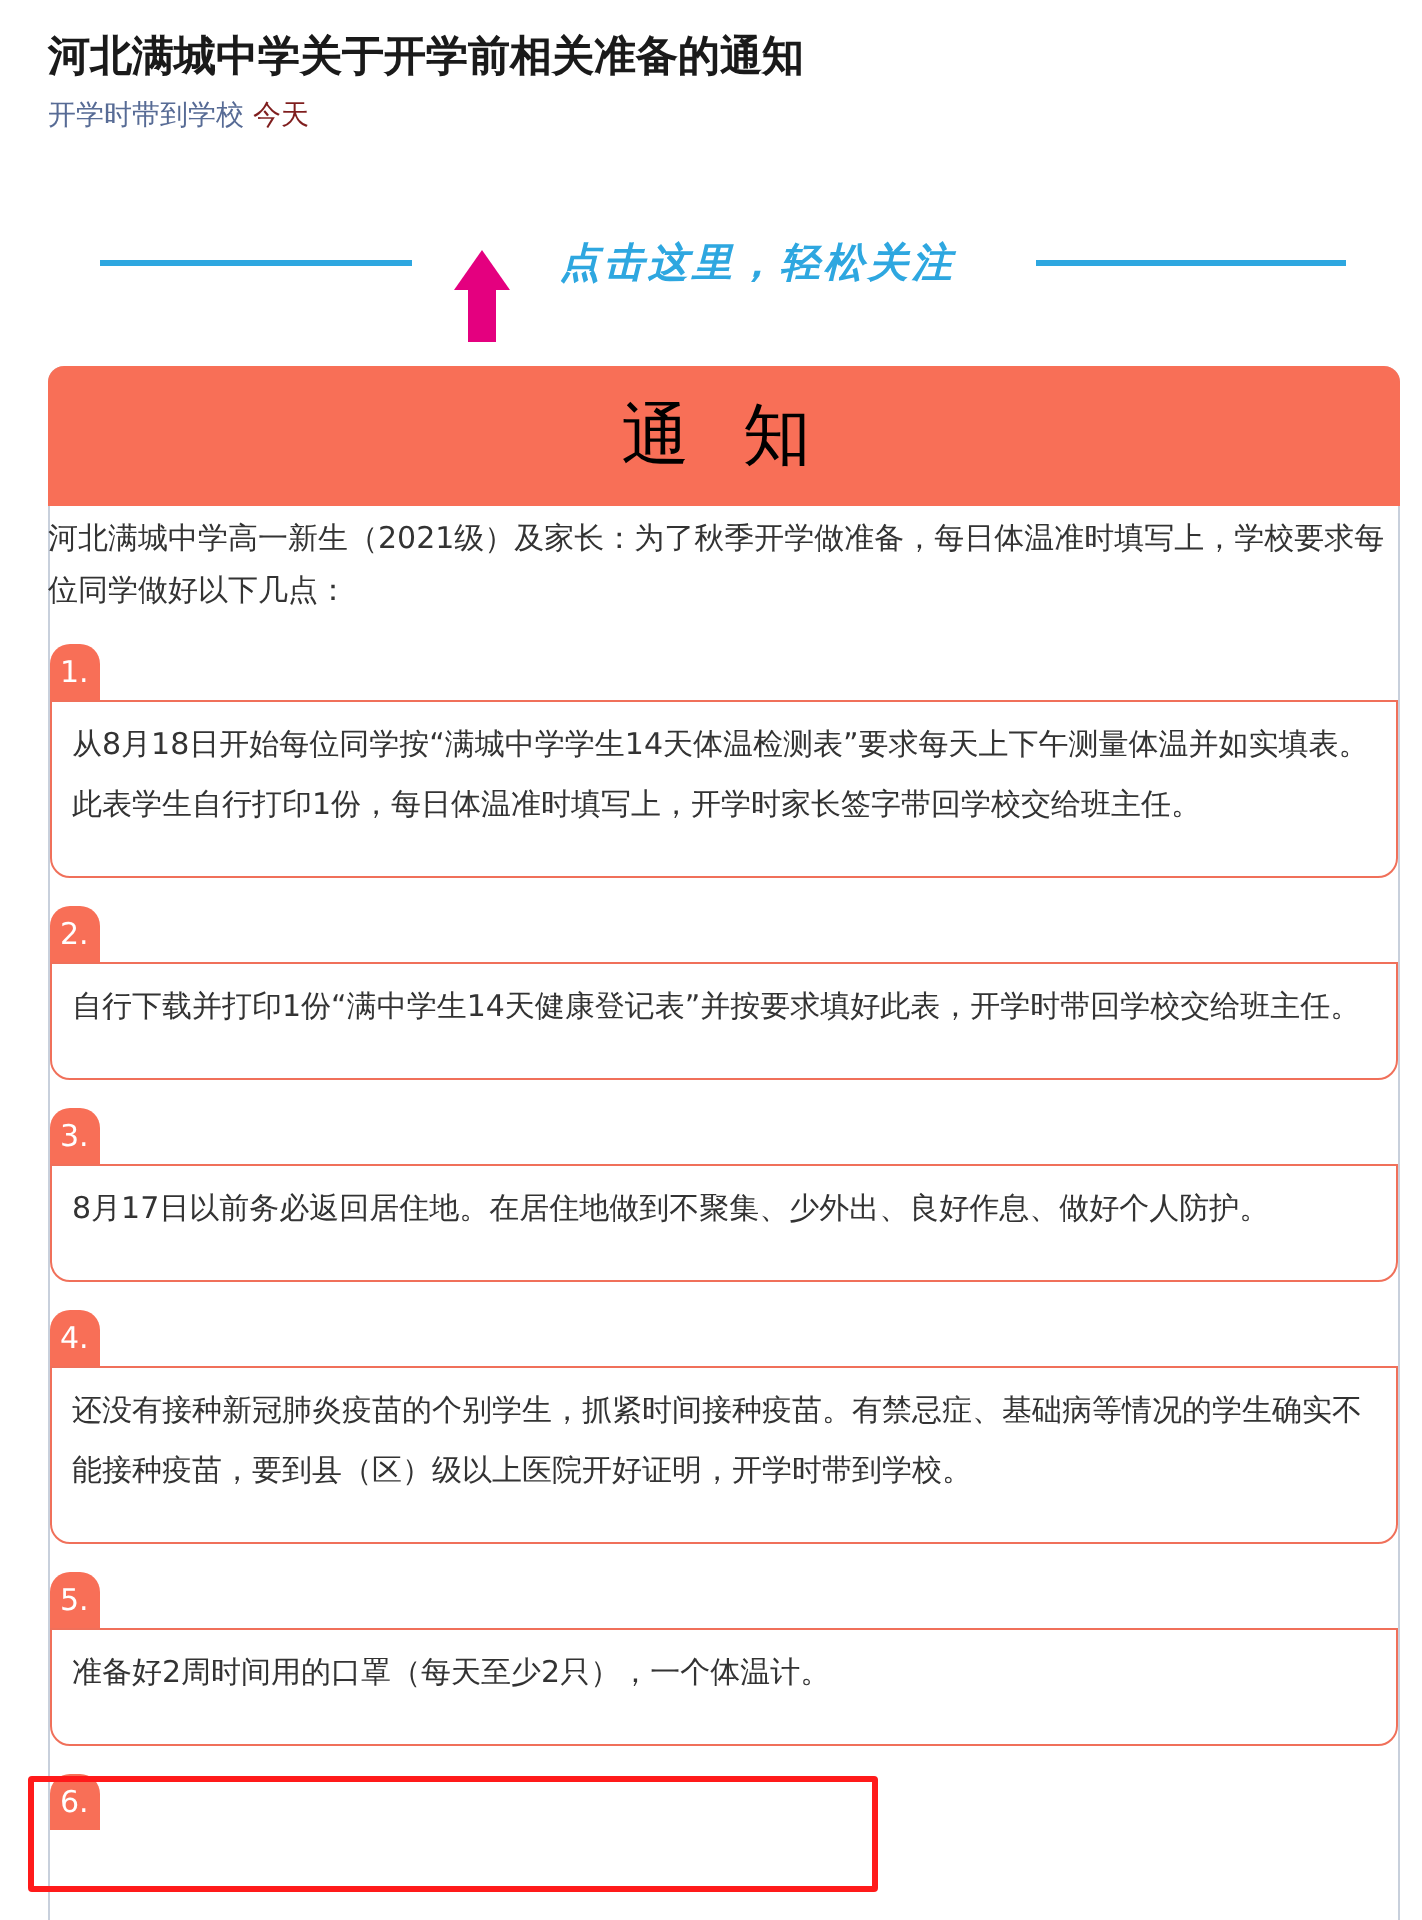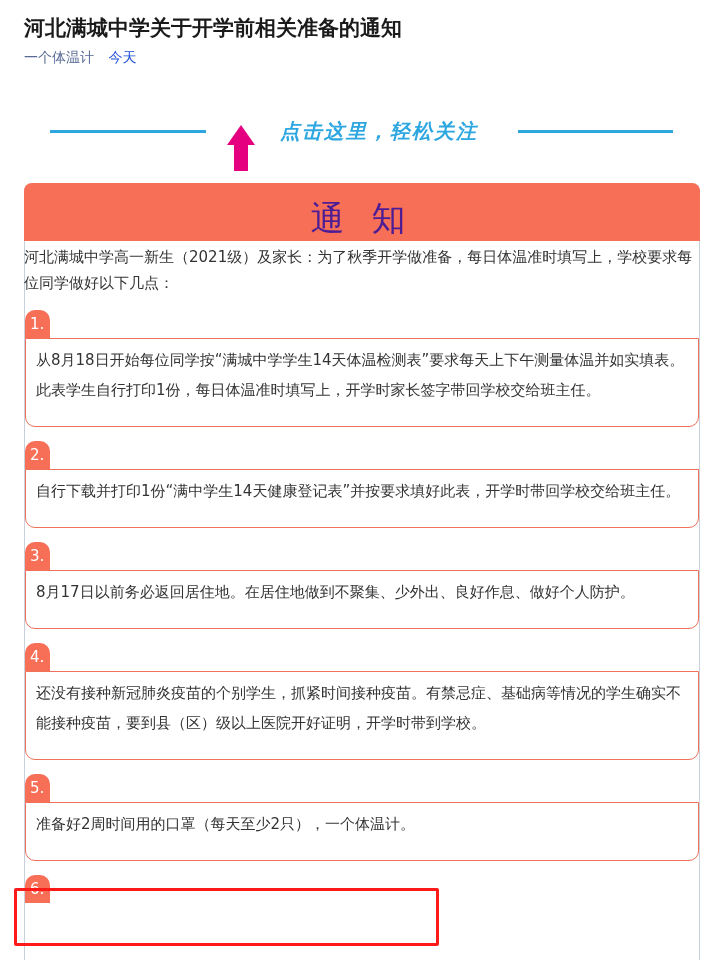--- a/index.html
+++ b/index.html
@@ -6,21 +6,21 @@
   html, body { width: 711px; height: 960px; background: #ffffff; overflow: hidden; }
   body { font-family: "DejaVu Sans", "Liberation Sans", sans-serif; color: #333; position: relative; }
 
   .article-title {
     position: absolute; left: 24px; top: 14px;
     font-size: 21px; font-weight: bold; color: #1a1a1a; letter-spacing: 0px;
     white-space: nowrap;
   }
   .meta { position: absolute; left: 24px; top: 49px; font-size: 14px; white-space: nowrap; }
   .meta .author { color: #576b95; }
-  .meta .date { color: #1d4ed8; margin-left: 10px; }
+  .meta .date { color: #7f1d1d; margin-left: 0; }
 
   .follow-bar { position: absolute; left: 0; top: 115px; width: 674px; height: 60px; }
   .follow-bar .line { position: absolute; top: 15px; height: 3px; background: #2ea7e0; }
   .follow-bar .line.left { left: 50px; width: 156px; }
   .follow-bar .line.right { left: 518px; width: 155px; }
   .follow-bar .arrow { position: absolute; left: 227px; top: 10px; width: 28px; height: 46px; }
   .follow-bar .arrow .head {
     position: absolute; left: 0; top: 0; width: 0; height: 0;
     border-left: 14px solid transparent; border-right: 14px solid transparent;
     border-bottom: 20px solid #e4007f;
@@ -30,22 +30,22 @@
     position: absolute; left: 280px; top: 3px; font-size: 20px; font-weight: bold;
     color: #2ea7e0; letter-spacing: 2px; white-space: nowrap; font-style: italic;
   }
 
   .notice {
     position: absolute; left: 24px; top: 183px; width: 676px; height: 790px;
     border-left: 1px solid #c8d0dc; border-right: 1px solid #c8d0dc;
     border-radius: 8px 8px 0 0;
   }
   .notice-header {
-    height: 58px; background: #f86f57; border-radius: 8px 8px 0 0;
-    color: #4c1d95; font-size: 34px; text-align: center; line-height: 70px; letter-spacing: 8px;
+    height: 70px; background: #f86f57; border-radius: 8px 8px 0 0;
+    color: #000000; font-size: 34px; text-align: center; line-height: 70px; letter-spacing: 8px;
     margin: 0 -1px;
   }
   .intro {
     font-size: 15px; line-height: 26px; color: #333; padding: 3px 0 0 0; margin-left: -1px;
   }
   .item { position: relative; margin-top: 14px; }
   .item .num-tab {
     width: 25px; height: 28px; background: #f86f57; color: #fff;
     border-radius: 10px 10px 0 0; font-size: 15px; line-height: 28px; padding-left: 5px;
   }
@@ -56,21 +56,21 @@
   .highlight {
     position: absolute; left: 14px; top: 888px; width: 425px; height: 58px;
     border: 3px solid #ff1a1a; border-radius: 2px; pointer-events: none;
   }
 </style>
 </head>
 <body>
 
 <div class="article-title">河北满城中学关于开学前相关准备的通知</div>
 <div class="meta">
-  <span class="author">一个体温计</span>
+  <span class="author">开学时带到学校</span>
   <span class="date">今天</span>
 </div>
 
 <div class="follow-bar">
   <div class="line left"></div>
   <div class="arrow">
     <div class="head"></div>
       <div class="shaft"></div>
   </div>
   <div class="follow-text">点击这里，轻松关注</div>

